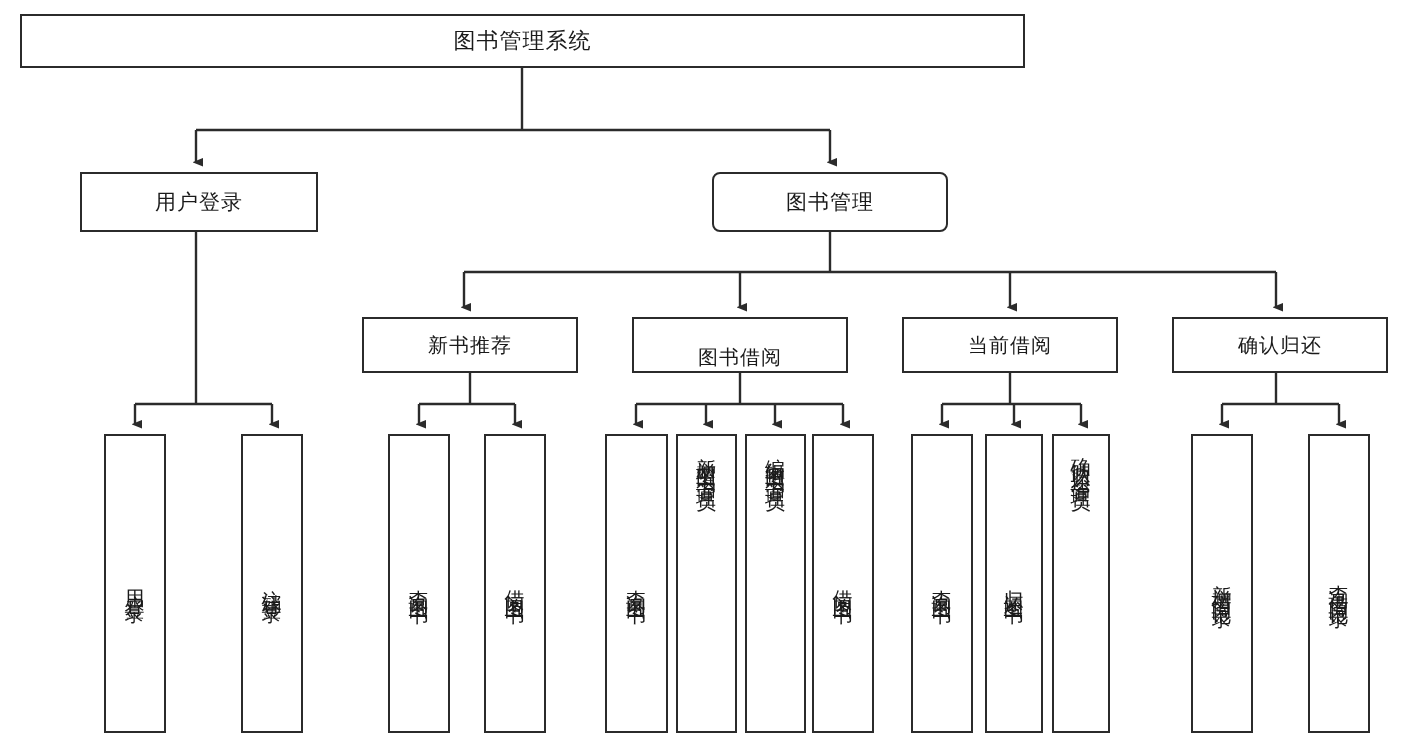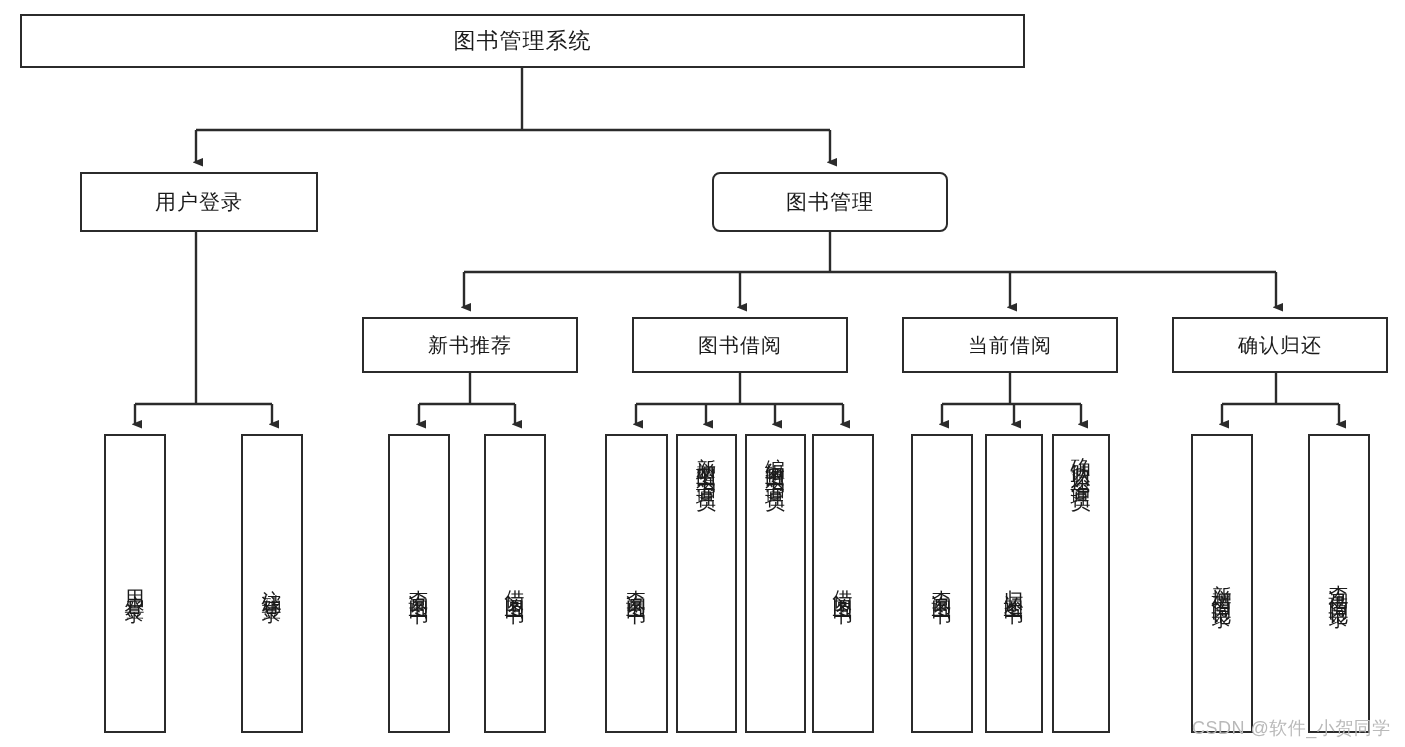--- a/index.html
+++ b/index.html
@@ -144,21 +144,21 @@
       </div>
       <div class="node level2" style="left: 80px; top: 172px; width: 238px; height: 60px;">
         <span>用户登录</span>
       </div>
       <div class="node level2" style="left: 712px; top: 172px; width: 236px; height: 60px; border-radius: 8px;">
         <span>图书管理</span>
       </div>
       <div class="node level3" style="left: 362px; top: 317px; width: 216px; height: 56px;">
         <span>新书推荐</span>
       </div>
-      <div class="node level3" style="left: 632px; top: 317px; width: 216px; height: 56px;">
+      <div class="node level3" style="left: 632px; top: 317px; width: 216px; height: 56px; align-items: flex-end;">
         <span>图书借阅</span>
       </div>
       <div class="node level3" style="left: 902px; top: 317px; width: 216px; height: 56px;">
         <span>当前借阅</span>
       </div>
       <div class="node level3" style="left: 1172px; top: 317px; width: 216px; height: 56px;">
         <span>确认归还</span>
       </div>
       <div class="node leaf" style="left: 104px; top: 434px; width: 62px; height: 299px;">
         <div class="leaf-inner">
@@ -220,15 +220,14 @@
           <span class="vtext">新增借阅记录</span>
         </div>
       </div>
       <div class="node leaf" style="left: 1308px; top: 434px; width: 62px; height: 299px;">
         <div class="leaf-inner">
           <span class="vtext">查询借阅记录</span>
         </div>
       </div>
     </div>
 
-  <div class="watermark" style="left: 1192px; top: 716px;">CSDN @软件_小贺同学</div>
 
 </div>
 
 </body></html>

